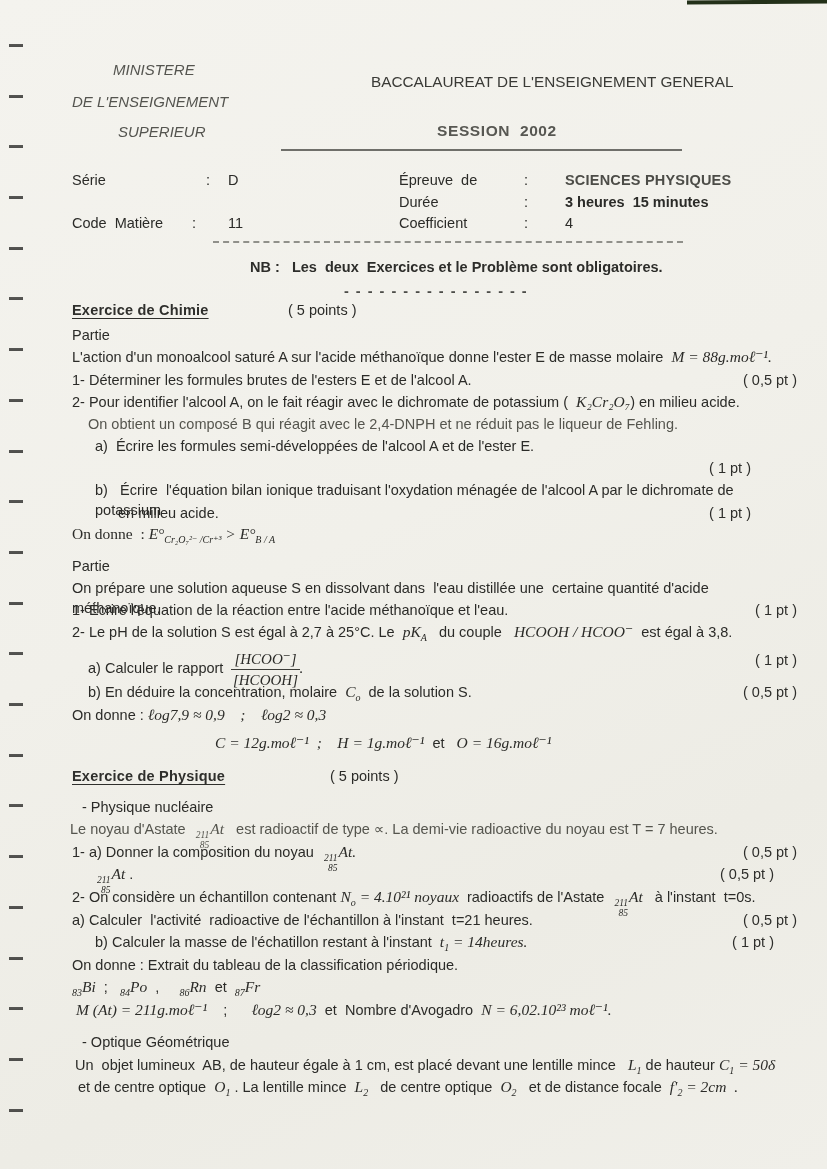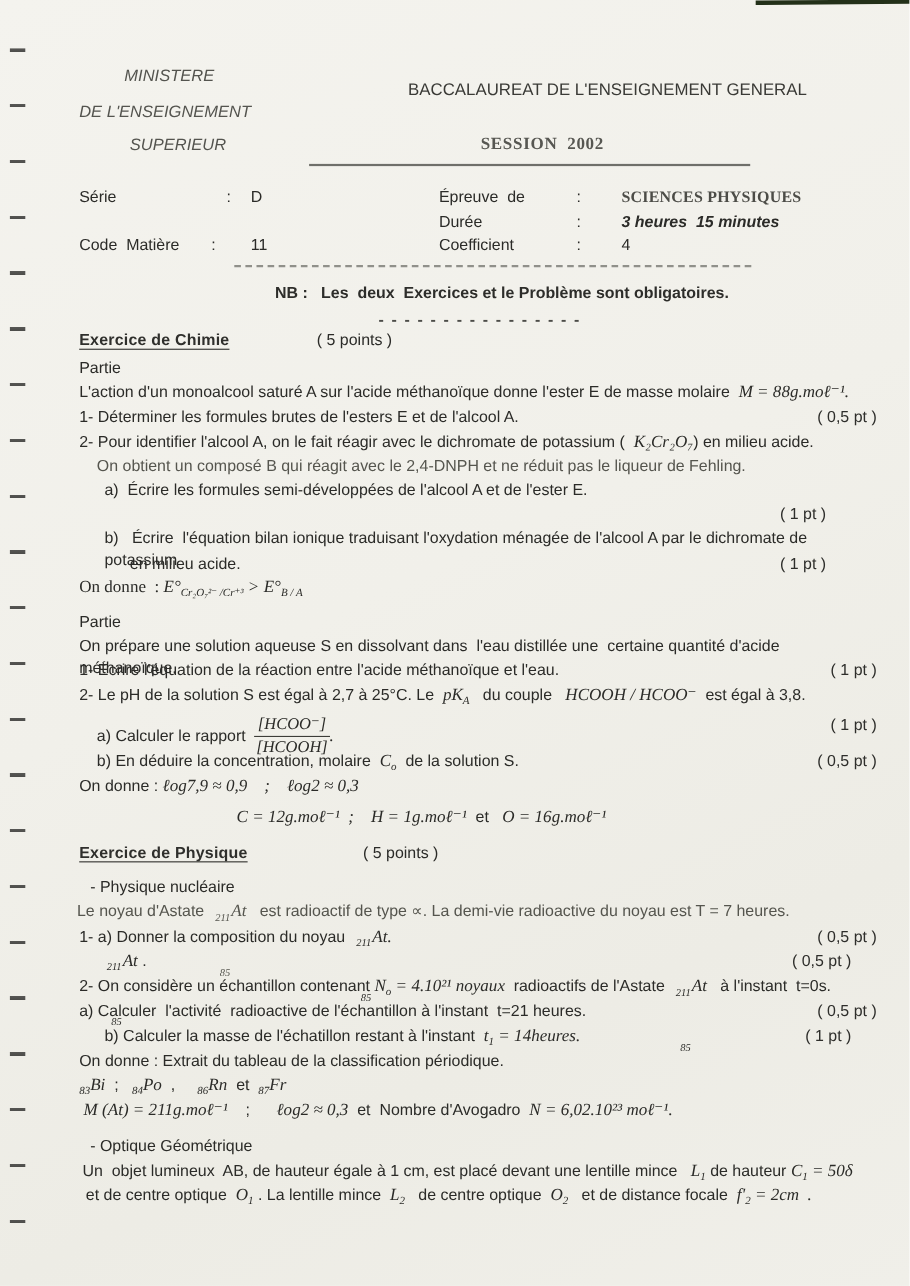--- a/index.html
+++ b/index.html
@@ -12,27 +12,27 @@
   }
   .abs{position:absolute;white-space:pre-wrap;}
   .ln{position:absolute;left:72px;right:30px;white-space:pre-wrap;}
   .m{font-family:"Liberation Serif","DejaVu Serif",serif;font-style:italic;font-size:15.5px;}
   .mu{font-family:"Liberation Serif","DejaVu Serif",serif;font-style:normal;font-size:15.5px;}
   sub{font-size:10px;line-height:0;}
   sub.m{font-size:10px;}
   .pt{position:absolute;right:0;top:0;white-space:nowrap;color:#2e2e2b;}
   .h{font-weight:bold;text-decoration:underline;text-underline-offset:3px;color:#2f2f2c;letter-spacing:.2px;}
   .soft{color:#55554e;}
-  .b{font-weight:bold;font-family:Liberation Serif, serif;}
+  .b{font-weight:bold;}
   .sb{font-weight:600;}
   .it{font-style:italic;}
   .gray{color:#54544f;}
   .nuc{display:inline-flex;flex-direction:column;align-items:flex-end;
        font-family:"Liberation Serif","DejaVu Serif",serif;font-style:italic;
-       font-size:9.5px;line-height:1.1;vertical-align:-4px;margin:0 1px 0 2px;gap:40px;}
+       font-size:9.5px;line-height:1.1;vertical-align:-4px;margin:0 1px 0 2px;}
   .frac{display:inline-block;vertical-align:middle;text-align:center;margin-left:8px;
         font-family:"Liberation Serif","DejaVu Serif",serif;font-style:italic;
         font-size:15px;line-height:1.2;}
   .frac .num{display:block;border-bottom:1.4px solid #3c3c38;padding:0 3px 1px;}
   .frac .den{display:block;padding-top:1px;}
   .scan-marks{position:absolute;left:9px;top:44px;width:14px;height:1096px;
     background:repeating-linear-gradient(to bottom,#3b3b39 0px,#30302e 3px,transparent 3px,transparent 50.7px);
     opacity:.85;}
   .corner-edge{position:absolute;top:0;right:0;width:140px;height:4px;background:#233019;transform:rotate(-.4deg);}
   .rule-solid{position:absolute;top:149px;left:281px;width:401px;height:2px;background:#6f6f6a;}
@@ -56,21 +56,21 @@
 
   <div class="abs" style="top:170px;left:72px;">Série</div>
   <div class="abs" style="top:170px;left:206px;">:</div>
   <div class="abs" style="top:170px;left:228px;">D</div>
   <div class="abs" style="top:170px;left:399px;">Épreuve  de</div>
   <div class="abs" style="top:170px;left:524px;">:</div>
   <div class="abs b" style="top:170px;left:565px;color:#4c4c47;letter-spacing:.2px;">SCIENCES PHYSIQUES</div>
 
   <div class="abs" style="top:192px;left:399px;">Durée</div>
   <div class="abs" style="top:192px;left:524px;">:</div>
-  <div class="abs sb" style="top:192px;left:565px;font-style:italic;">3 heures  15 minutes</div>
+  <div class="abs sb" style="top:192px;left:565px;">3 heures  15 minutes</div>
 
   <div class="abs" style="top:213px;left:72px;">Code  Matière</div>
   <div class="abs" style="top:213px;left:192px;">:</div>
   <div class="abs" style="top:213px;left:228px;">11</div>
   <div class="abs" style="top:213px;left:399px;">Coefficient</div>
   <div class="abs" style="top:213px;left:524px;">:</div>
   <div class="abs" style="top:213px;left:565px;">4</div>
 
   <div class="rule-dashed"></div>
 

